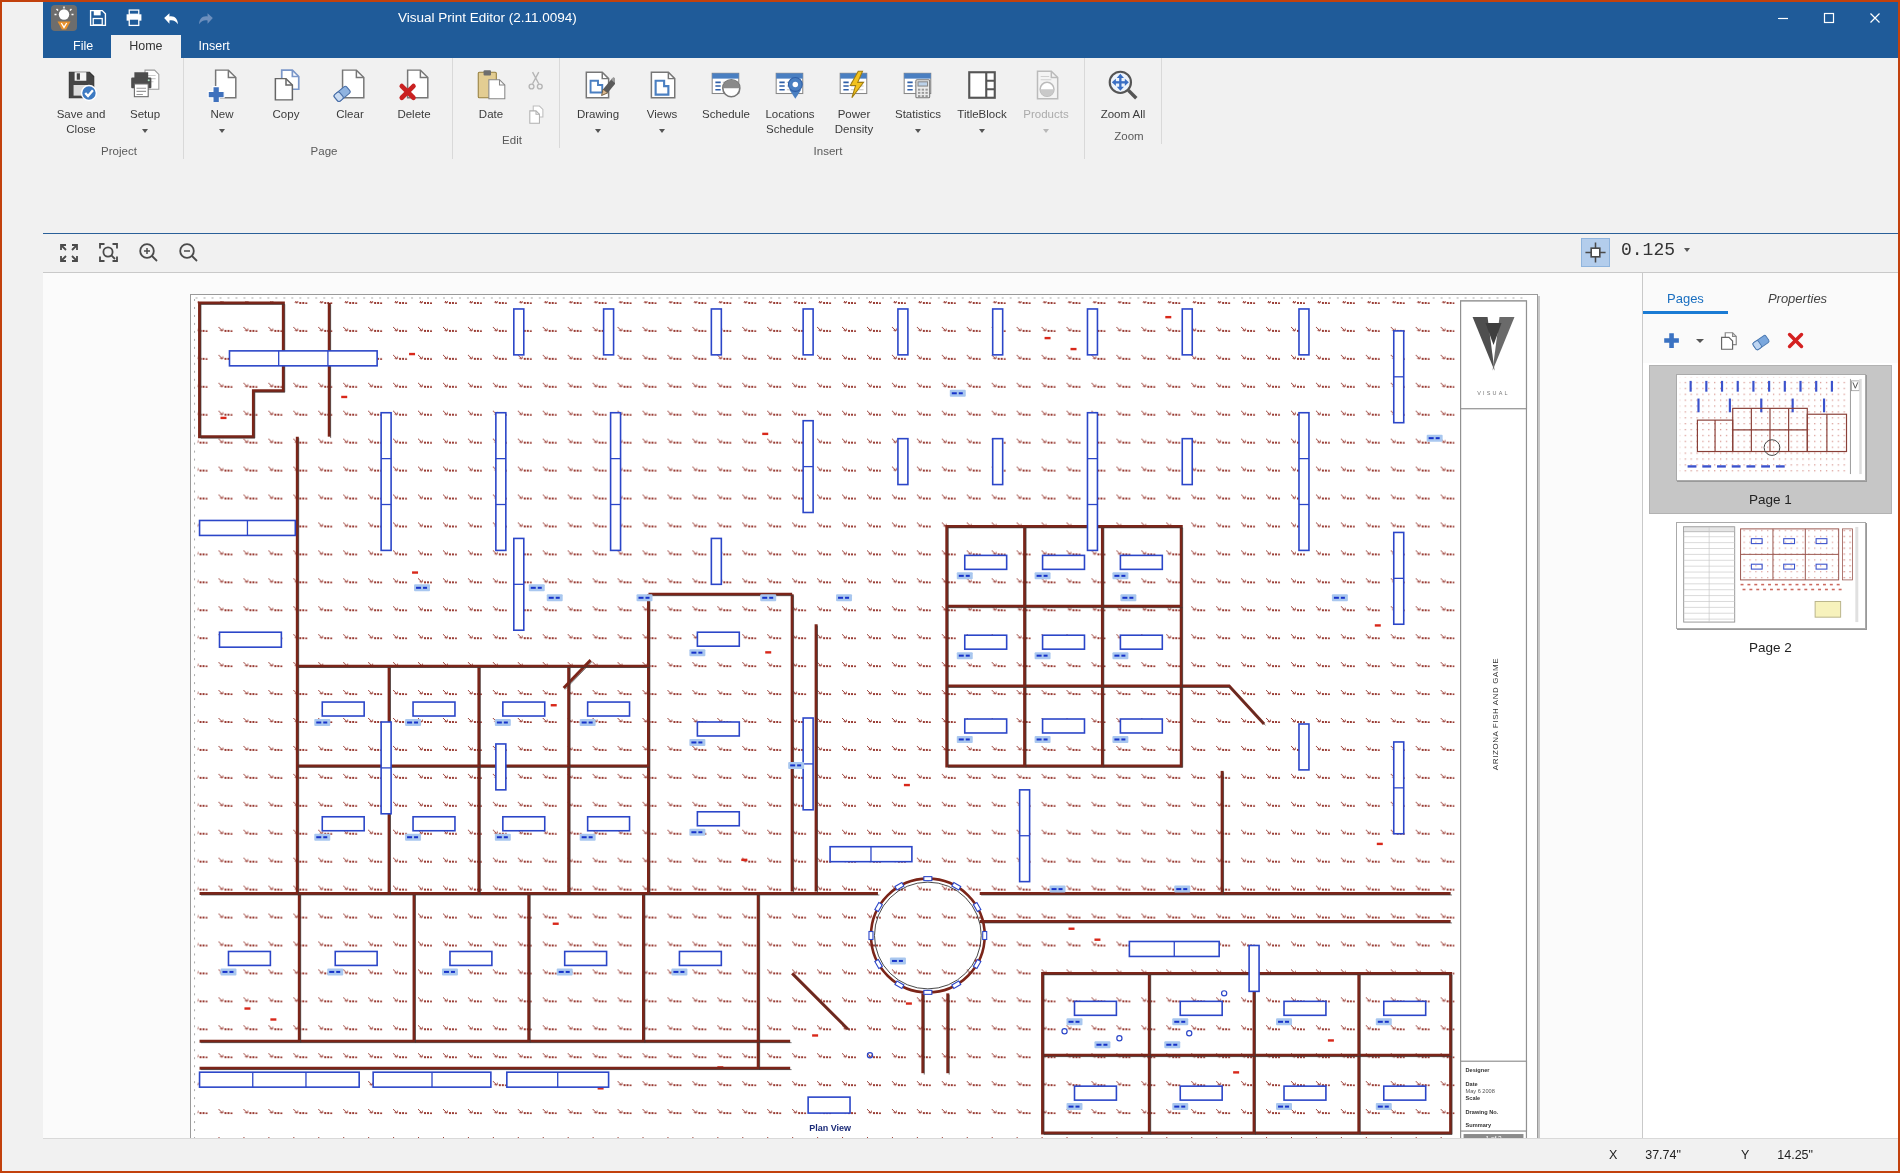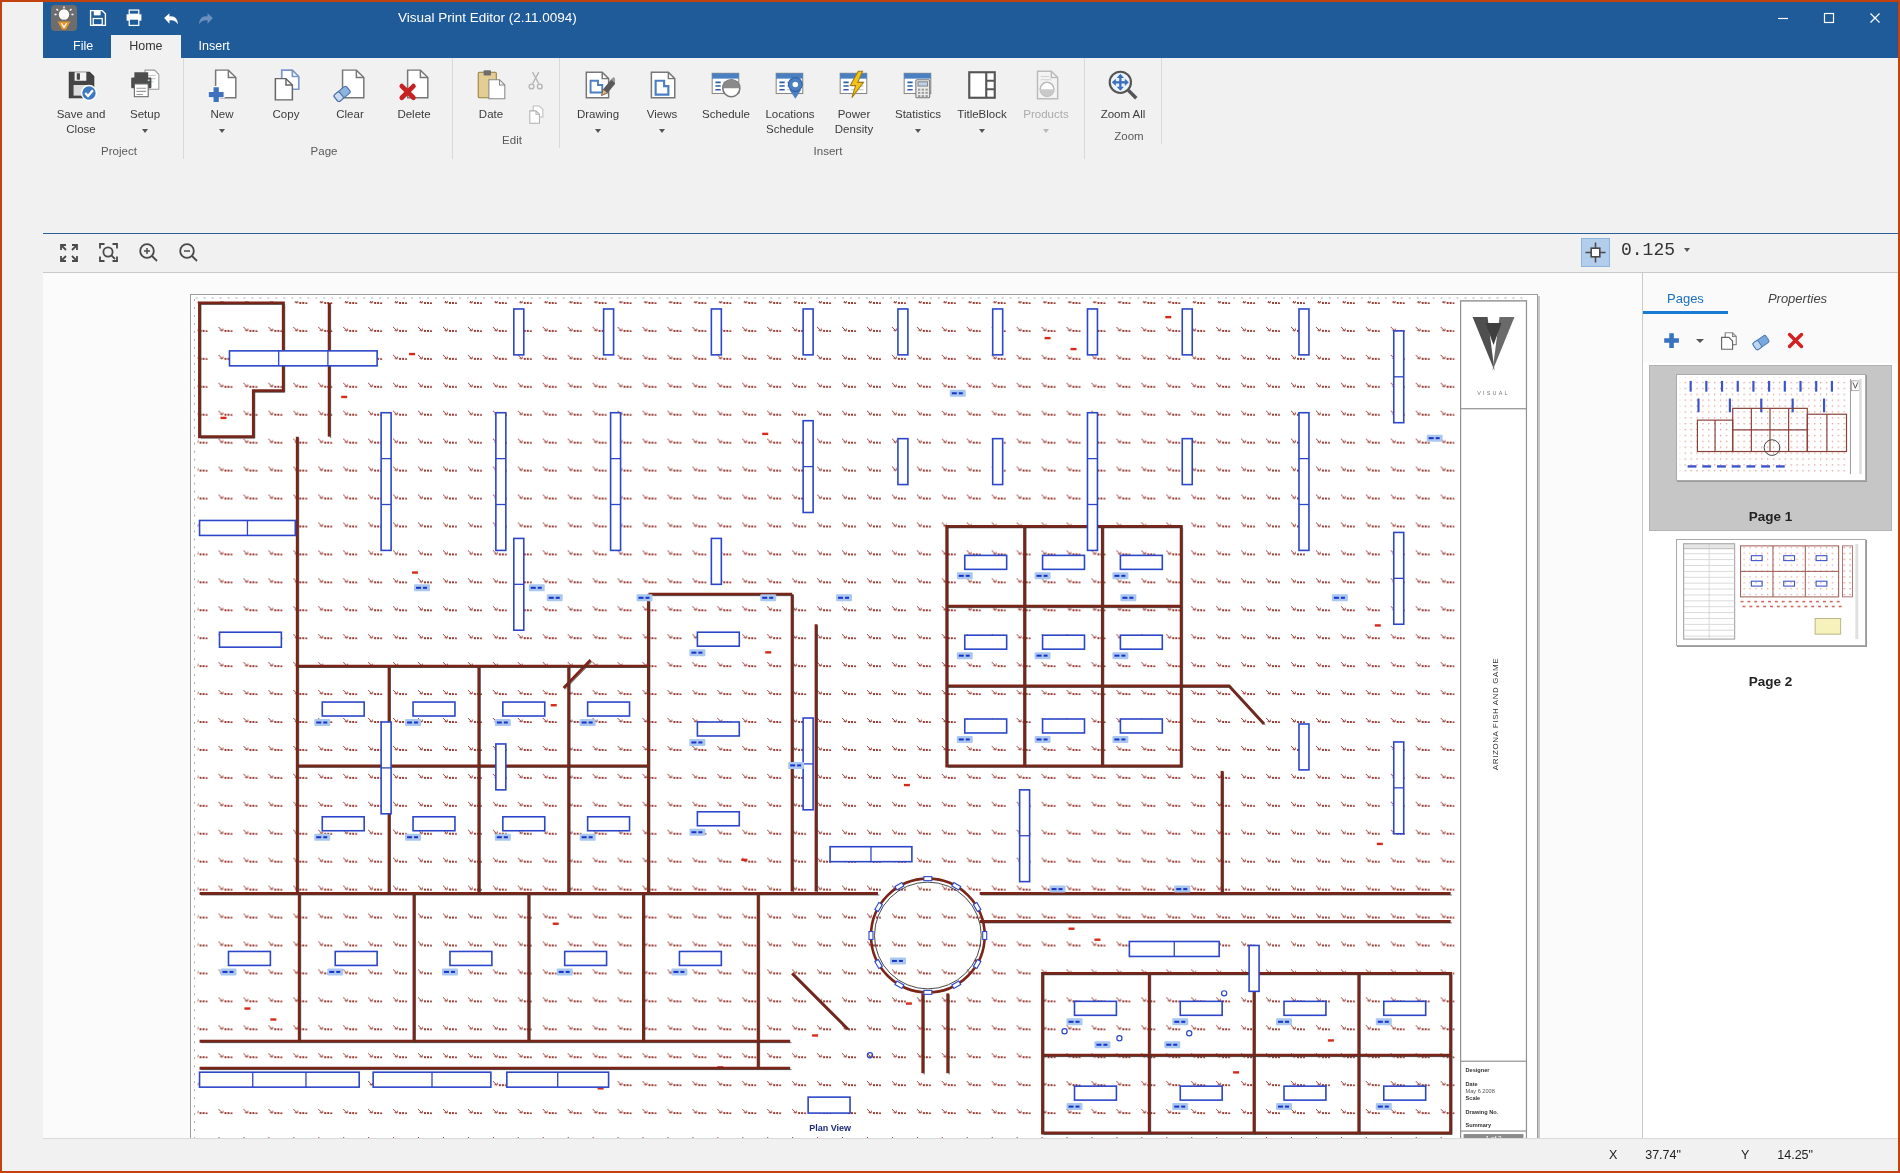--- a/index.html
+++ b/index.html
@@ -52,21 +52,21 @@
   .ptab:nth-child(2){margin-left:52px;font-style:italic;}
   .ptoolbar{height:44px;display:flex;align-items:center;padding-left:16px;gap:8px;}
   .ptb-btn{width:26px;height:26px;display:flex;align-items:center;justify-content:center;}
   .ptb-btn svg{width:22px;height:22px;}
   .pcaret{width:0;height:0;border-left:4px solid transparent;border-right:4px solid transparent;border-top:4.5px solid #555;}
   .pages-list{flex:1;background:#fff;overflow:hidden;padding-top:2px;}
   .page-item{margin:0 6px;text-align:center;padding:8px 0 6px 0;}
   .page-item.selected{background:#c6c6c6;border:1px solid #b2b2b2;}
   .pthumb{width:188px;height:105px;background:#fff;border:1px solid #aaa;display:inline-block;box-shadow:1px 1px 0 #999;}
   .pthumb svg{width:186px;height:103px;display:block;}
-  .page-label{font-size:13.5px;color:#222;margin-top:24px;font-weight:bold;}
+  .page-label{font-size:13.5px;color:#222;margin-top:7px;}
   
   .statusbar{height:32px;background:#f1f1f1;border-top:1px solid #d9d9d9;flex:none;position:relative;}
   .coords{position:absolute;right:85px;top:0;height:32px;display:flex;align-items:center;font-size:12.5px;color:#222;}
   .coords .lab{margin-right:28px;}
   .coords .val{margin-right:60px;}
   .coords .val:last-child{margin-right:0;}
 </style>
 </head>
 <body>
 

